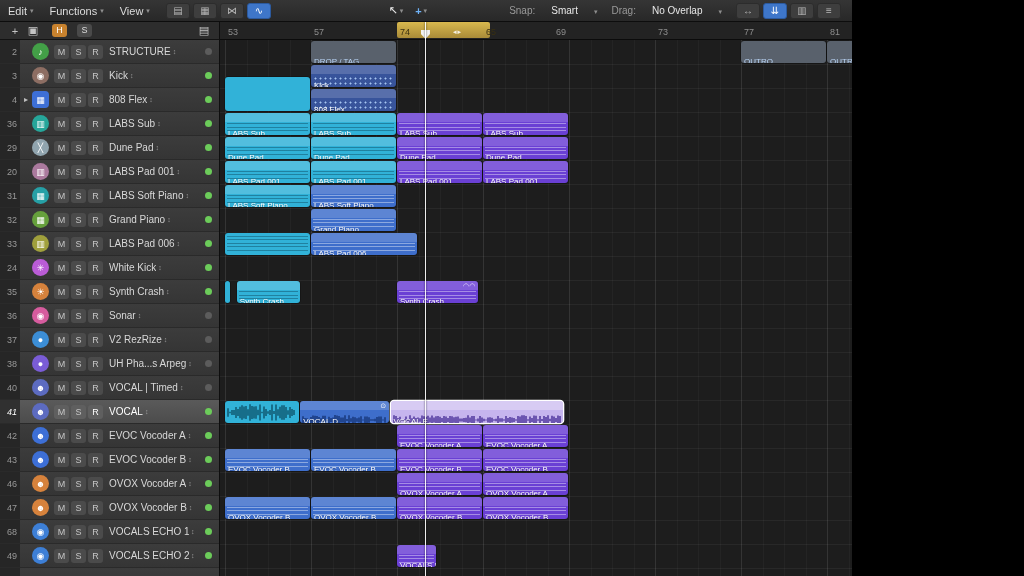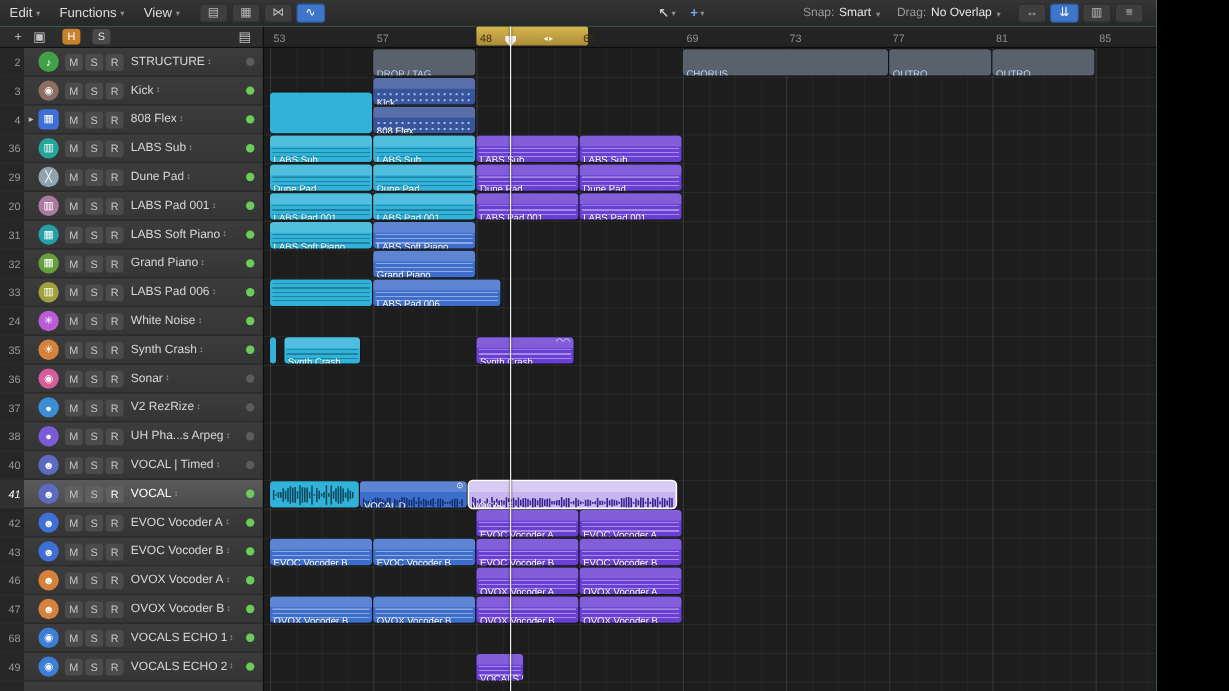--- a/index.html
+++ b/index.html
@@ -1,33 +1,33 @@
 <!DOCTYPE html>
 <html><head>
 <meta charset="utf-8">
 <style>
   html,body{margin:0;padding:0;background:#000;}
   *{box-sizing:border-box;}
-  #app{position:relative;width:964px;height:576px;overflow:hidden;
+  #app{position:relative;width:852px;height:576px;overflow:hidden;
        font-family:"Liberation Sans","DejaVu Sans",sans-serif;
-       background:#86efac;-webkit-font-smoothing:antialiased;}
+       background:#0f172a;-webkit-font-smoothing:antialiased;}
   
   #toolbar{position:absolute;top:0;left:0;right:0;height:22px;display:flex;align-items:center;
            padding:0 8px;background:linear-gradient(#353535,#282828);border-bottom:1px solid #0d0d0d;}
   .menu{display:flex;align-items:center;gap:3px;color:#dcdcdc;font-size:11px;margin-right:16px;cursor:default;}
   .chev{color:#8f8f8f;font-size:7px;}
   .tbico{width:24px;height:16px;border-radius:3px;background:#3e3e3e;border:1px solid #2c2c2c;
          color:#b8b8b8;font-size:10px;display:flex;align-items:center;justify-content:center;margin-right:3px;}
   .tbico.on{background:#3e76c9;border-color:#2c5a9e;color:#fff;}
   .flex1{flex:1;}
   .gap{width:70px;}
   .tool{display:flex;align-items:center;gap:2px;margin-right:12px;}
   .tglyph{color:#ececec;font-size:11px;}
   .tglyph.blue{color:#6fb1f5;font-weight:bold;}
-  .ctl{display:flex;align-items:flex-end;gap:4px;font-size:10px;margin-right:14px;white-space:nowrap;}
+  .ctl{display:flex;align-items:flex-end;gap:16px;font-size:10px;margin-right:14px;white-space:nowrap;}
   .ctl .lab{color:#9a9a9a;}
   .ctl .val{color:#e6e6e6;}
   
   #subbar{position:absolute;top:22px;left:0;width:220px;height:18px;display:flex;align-items:center;
           padding:0 6px;background:#2d2d2d;border-bottom:1px solid #121212;border-right:1px solid #0e0e0e;}
   .hicon{color:#c4c4c4;font-size:11px;width:18px;text-align:center;}
   .hbadge{width:15px;height:13px;border-radius:3px;background:#4a4a4a;color:#ddd;font-size:9px;
           line-height:13px;text-align:center;margin-left:10px;}
   .hbadge.hide{background:#c8822e;color:#fff;}
   
@@ -139,23 +139,23 @@
     <span class="hbadge hide">H</span>
     <span class="hbadge">S</span>
     <span class="flex1"></span>
     <span class="hicon">▤</span>
   </div>
 
   <div id="ruler">
       <div class="cycle-band" style="left: 177px; width: 93px;"></div>
       <span class="rnum" style="left: 8px;">53</span>
       <span class="rnum" style="left: 94px;">57</span>
-      <span class="rnum oncyc" style="left: 180px;">48</span>
+      <span class="rnum oncyc" style="left: 180px;">74</span>
       <span class="rnum oncyc" style="left: 266px;">65</span>
-      <span class="rnum" style="left: 352px;">69</span>
+      <span class="rnum" style="left: 336px;">69</span>
       <span class="rnum" style="left: 438px;">73</span>
       <span class="rnum" style="left: 524px;">77</span>
       <span class="rnum" style="left: 610px;">81</span>
       <span class="rnum" style="left: 696px;">85</span>
       <span class="rnum" style="left: 782px;">89</span>
       <span class="skip" style="left: 232.9px;">◂▸</span>
       <div class="ph-handle" style="left: 200.95px;"></div>
     </div>
 
   <div id="headers">
@@ -267,21 +267,21 @@
     <span class="tspace"></span>
     <span class="tdot on"></span>
   </div>
       <div class="trow">
     <span class="tnum">24</span>
     <span class="tdisc"></span>
     <span class="ticon" style="background: rgb(186, 92, 214);">✳</span>
     <span class="tbtn bm">M</span>
     <span class="tbtn bs">S</span>
     <span class="tbtn br">R</span>
-    <span class="tname">White Noise</span>
+    <span class="tname">White Kick</span>
     <span class="tstep">↕</span>
     <span class="tspace"></span>
     <span class="tdot on"></span>
   </div>
       <div class="trow">
     <span class="tnum">35</span>
     <span class="tdisc"></span>
     <span class="ticon" style="background: rgb(214, 130, 60);">☀</span>
     <span class="tbtn bm">M</span>
     <span class="tbtn bs">S</span>
@@ -488,23 +488,20 @@
         <div class="ls" style="top: 432px;"></div>
         <div class="ls" style="top: 456px;"></div>
         <div class="ls" style="top: 480px;"></div>
         <div class="ls" style="top: 504px;"></div>
         <div class="ls" style="top: 528px;"></div>
       </div>
     <div id="regions">
         <div class="region marker" style="left: 91px; width: 84.5px; top: 1px; height: 22px; background: rgb(89, 97, 108);">
           <span class="rlabel" style="color: rgb(185, 212, 245);">DROP / TAG</span>
         </div>
-        <div class="region marker" style="left: 349px; width: 170.5px; top: 1px; height: 22px; background: rgb(89, 97, 108);">
-          <span class="rlabel" style="color: rgb(185, 212, 245);">CHORUS</span>
-        </div>
         <div class="region marker" style="left: 521px; width: 84.5px; top: 1px; height: 22px; background: rgb(89, 97, 108);">
           <span class="rlabel" style="color: rgb(185, 212, 245);">OUTRO</span>
         </div>
         <div class="region marker" style="left: 607px; width: 84.5px; top: 1px; height: 22px; background: rgb(89, 97, 108);">
           <span class="rlabel" style="color: rgb(185, 212, 245);">OUTRO</span>
         </div>
         <div class="region dots" style="left: 91px; width: 84.5px; top: 25px; height: 22px; background: rgb(56, 84, 155);">
           <div class="strip"></div>
           <span class="rlabel">Kick</span>
           <div class="body" style="top: auto; height: 9px; background-image: radial-gradient(circle, rgba(185, 215, 255, 0.85) 0.8px, transparent 1.2px); background-size: 5px 5px;"></div>

